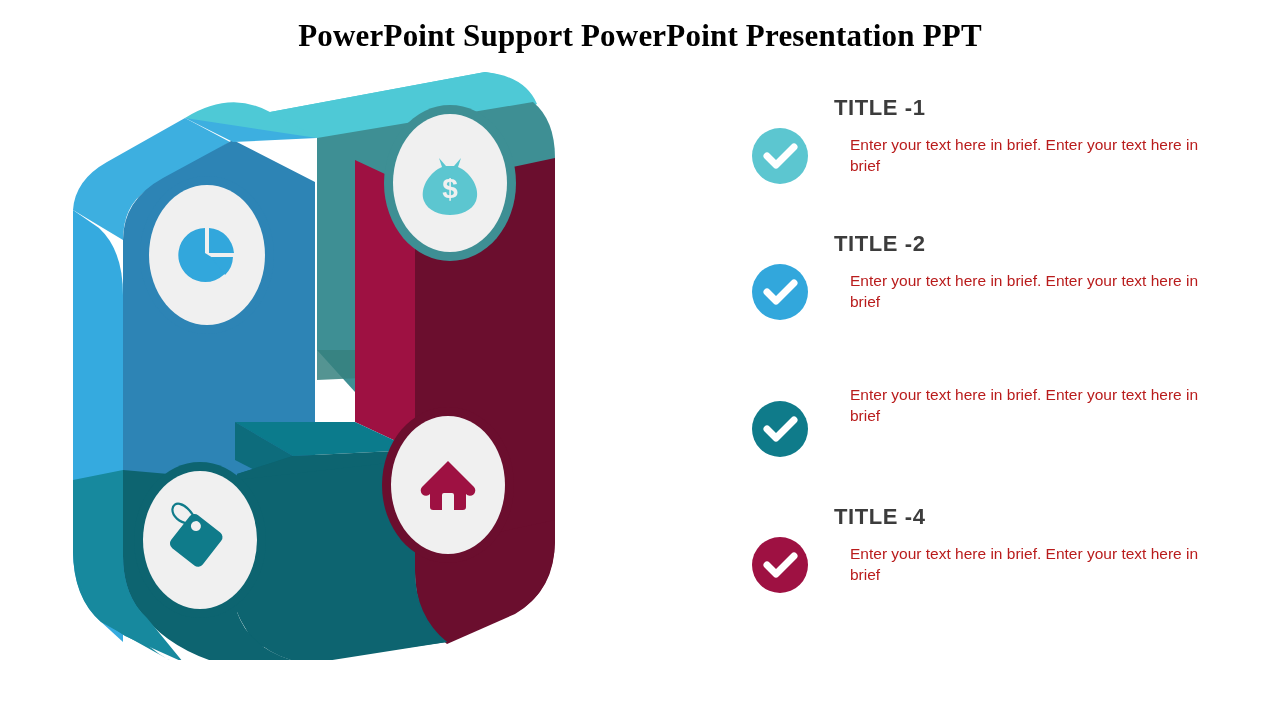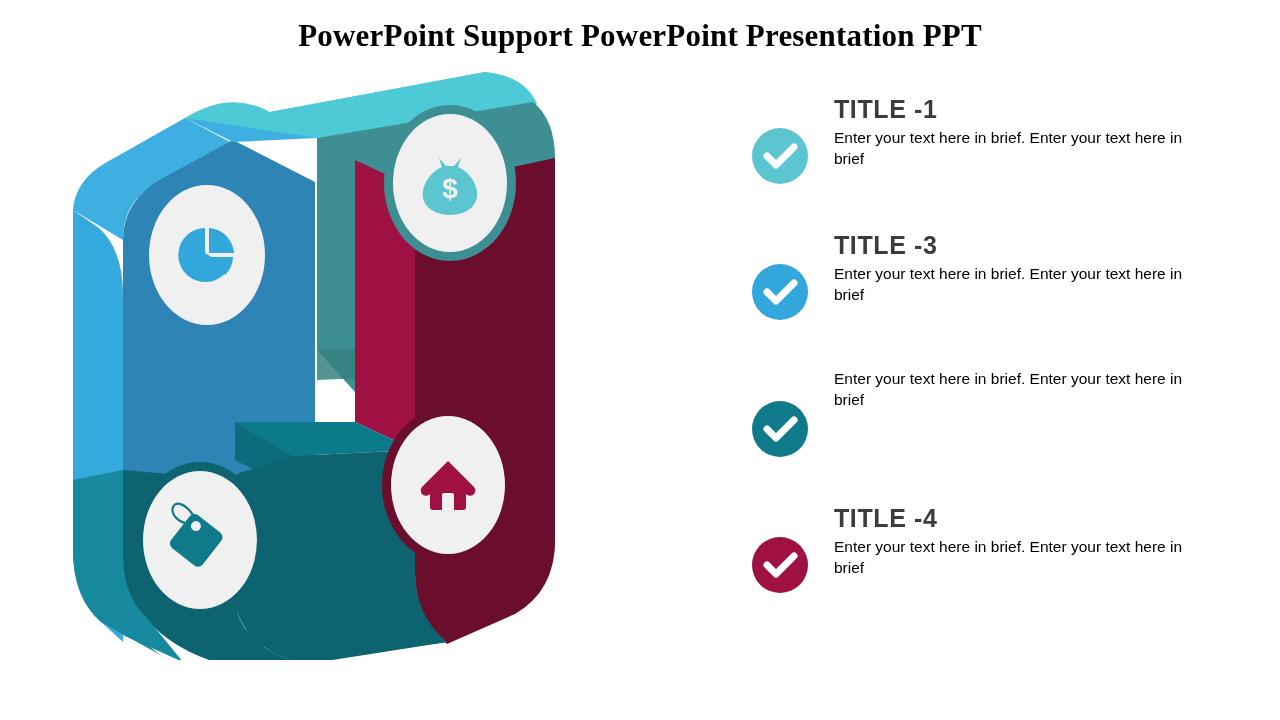--- a/index.html
+++ b/index.html
@@ -78,32 +78,32 @@
   }
   .item-text {
     position: absolute;
     left: 86px;
     top: 0px;
     width: 370px;
   }
   .item-title {
     font-family: "Liberation Sans", sans-serif;
     font-weight: bold;
-    font-size: 25px;
+    font-size: 22px;
     letter-spacing: 0.6px;
     color: #3c3c3c;
     margin: 0 0 6px 0;
     line-height: 1.05;
   }
   .item-desc {
     font-family: "Liberation Sans", sans-serif;
     font-size: 15.5px;
-    color: #000000;
+    color: #b91c1c;
     line-height: 1.35;
-    margin: 0;
+    margin: 16px;
     width: 362px;
   }
 </style>
 </head>
 <body>
 
 <div class="slide">
 
   <div class="slide-title">PowerPoint Support PowerPoint Presentation PPT</div>
 
@@ -222,21 +222,21 @@
     </div>
 
     <div class="item-row r1">
       <span class="check-badge">
         <svg viewBox="0 0 56 56" xmlns="http://www.w3.org/2000/svg">
           <circle cx="28" cy="28" r="28" fill="#32a7dc"></circle>
           <path d="M 15 28 L 24 37 L 42 19" fill="none" stroke="#ffffff" stroke-width="7" stroke-linecap="round" stroke-linejoin="round"></path>
         </svg>
       </span>
       <div class="item-text">
-        <p class="item-title">TITLE -3</p>
+        <p class="item-title">TITLE -2</p>
         <p class="item-desc">Enter your text here in brief. Enter your text here in brief</p>
       </div>
     </div>
 
     <div class="item-row r2">
       <span class="check-badge">
         <svg viewBox="0 0 56 56" xmlns="http://www.w3.org/2000/svg">
           <circle cx="28" cy="28" r="28" fill="#0f7b8a"></circle>
           <path d="M 15 28 L 24 37 L 42 19" fill="none" stroke="#ffffff" stroke-width="7" stroke-linecap="round" stroke-linejoin="round"></path>
         </svg>

